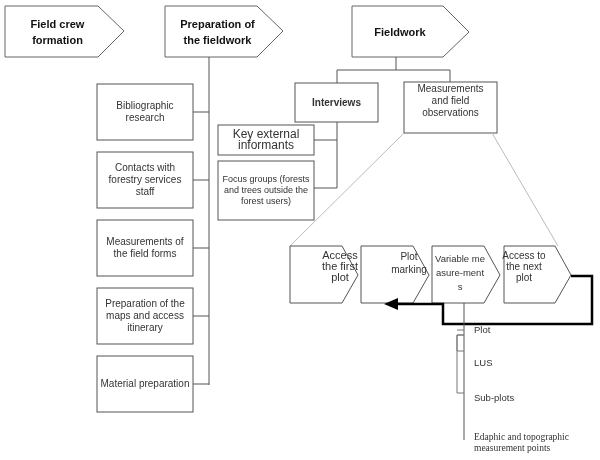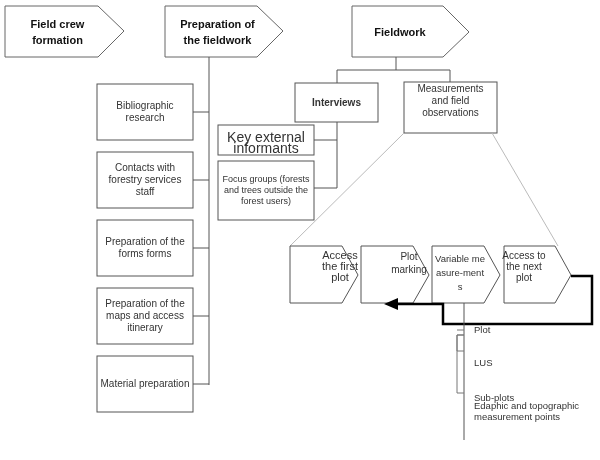--- a/index.html
+++ b/index.html
@@ -74,37 +74,37 @@
   <span>Fieldwork</span>
 </div>
 
 <div class="lbl" style="left:100px;top:84px;width:90px;height:56px;">
     <span>Bibliographic research</span>
   </div>
 <div class="lbl" style="left:100px;top:152px;width:90px;height:56px;">
     <span>Contacts with forestry services staff</span>
   </div>
 <div class="lbl" style="left:100px;top:220px;width:90px;height:56px;">
-    <span>Preparation of the forms forms</span>
+    <span>Measurements of the field forms</span>
   </div>
 <div class="lbl" style="left:100px;top:288px;width:90px;height:56px;">
     <span>Preparation of the maps and access itinerary</span>
   </div>
 <div class="lbl" style="left:100px;top:356px;width:90px;height:56px;">
     <span>Material preparation</span>
   </div>
 
 <div class="lbl" style="left:295px;top:83px;width:83px;height:39px;font-weight:bold;">
     <span>Interviews</span>
   </div>
 <div class="lbl" style="left:408px;top:82px;width:85px;height:37px;">
     <span>Measurements and field observations</span>
   </div>
 
-<div class="lbl" style="left:221px;top:125px;width:90px;height:36px;font-size:14px;line-height:11px;">
+<div class="lbl" style="left:221px;top:125px;width:90px;height:30px;font-size:12px;line-height:11px;">
     <span>Key external informants</span>
   </div>
 <div class="lbl" style="left:221px;top:161px;width:90px;height:59px;font-size:9px;line-height:11px;">
     <span>Focus groups (forests and trees outside the forest users)</span>
   </div>
 
 <div class="lbl" style="left:292px;top:250px;width:52px;height:44px;font-size:11px;line-height:11px;align-items:flex-start;padding-left:22px;">
     <span>Access the first plot</span>
   </div>
 <div class="lbl" style="left:383px;top:250px;width:52px;height:44px;font-size:10px;line-height:13px;align-items:flex-start;">
@@ -113,13 +113,13 @@
 <div class="lbl" style="left:434px;top:252px;width:52px;height:48px;font-size:9.5px;line-height:14px;align-items:flex-start;">
     <span style="word-break:break-all;">Variable measure-ments</span>
   </div>
 <div class="lbl" style="left:498px;top:250px;width:52px;height:44px;font-size:10px;line-height:11px;align-items:flex-start;">
     <span>Access to the next plot</span>
   </div>
 
 <div class="leaf" style="left:474px;top:324px;">Plot</div>
 <div class="leaf" style="left:474px;top:357px;">LUS</div>
 <div class="leaf" style="left:474px;top:392px;">Sub-plots</div>
-<div class="leaf" style="left:474px;top:400px;width:120px;">Edaphic and topographic measurement points</div>
+<div class="leaf" style="left:474px;top:432px;width:120px;font-family:Liberation Serif, serif;">Edaphic and topographic measurement points</div>
 
 </body></html>

